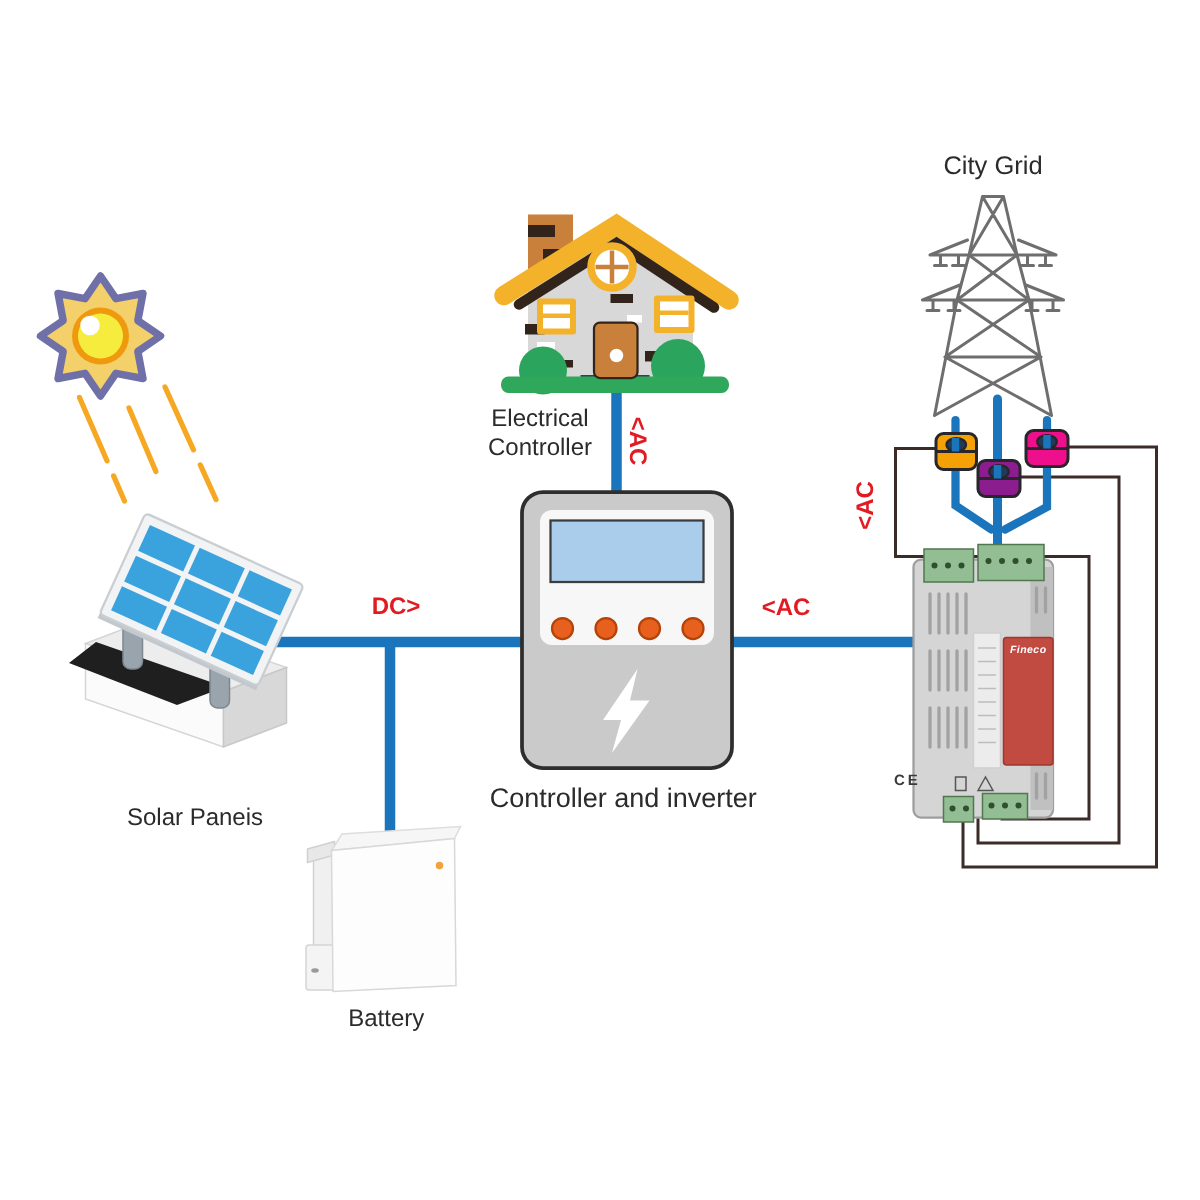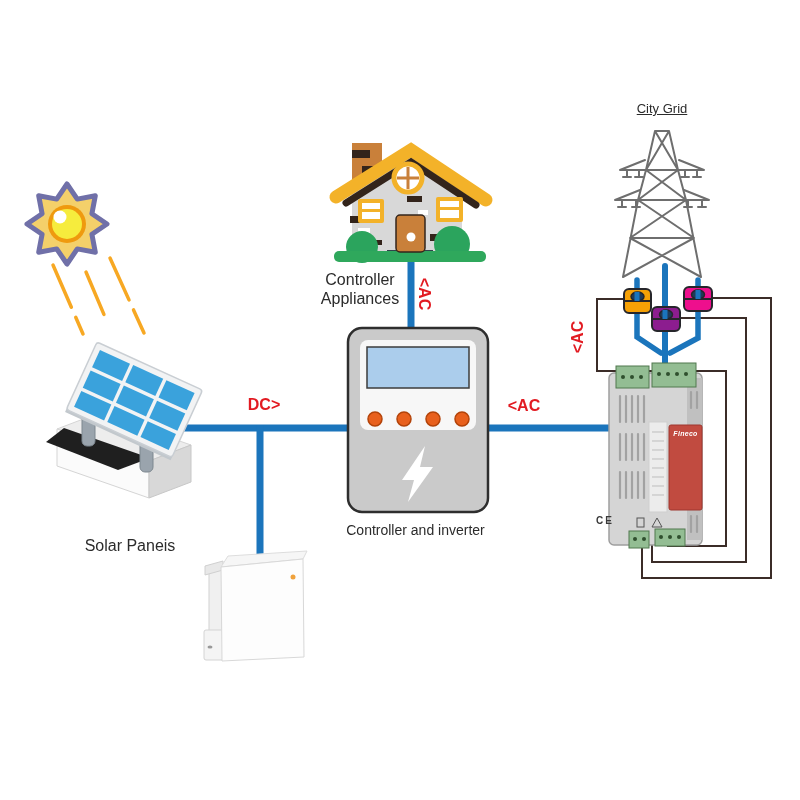--- a/index.html
+++ b/index.html
@@ -1,20 +1,20 @@
 <!DOCTYPE html>
 <html><head>
 <meta charset="utf-8">
 <style>
   html,body{margin:0;padding:0;background:#fff;}
   #canvas{position:relative;width:800px;height:800px;background:#fff;overflow:hidden;
           font-family:"Liberation Sans",sans-serif;}
   svg{position:absolute;left:0;top:0;}
   .lbl{position:absolute;font:16px/1.18 "Liberation Sans",sans-serif;color:#2b2b2b;text-align:center;}
-  .lbl.big{font-size:13px;text-decoration:underline;}
+  .lbl.big{font-size:17px;}
   .flow{position:absolute;font:bold 16px/1 "Liberation Sans",sans-serif;color:#e21b22;text-align:center;}
   .flow.vert{width:44px;height:16px;}
   .tiny-brand{position:absolute;font:italic bold 7px/1.1 "Liberation Sans",sans-serif;color:#fff;
               text-align:center;letter-spacing:.3px;}
   .tiny-ce{position:absolute;font:bold 10px/1 "Liberation Sans",sans-serif;color:#3a3a3a;letter-spacing:2px;}
 </style>
 </head>
 <body>
 
 <div id="canvas">
@@ -205,26 +205,27 @@
   <g>
     <rect x="684" y="287" width="28" height="24" rx="5" stroke="#26262b" stroke-width="2" fill="#ee0f8d"></rect>
     <path d="M684,299 H712" stroke="#26262b" stroke-width="2"></path>
     <ellipse cx="698" cy="294.5" rx="6.5" ry="4.5" fill="#203a57" stroke="#26262b" stroke-width="1.5"></ellipse>
     <path d="M698,290 V299" stroke="#1b75bc" stroke-width="5"></path>
   </g>
 </svg>
 
   <div class="lbl" style="left:40px;top:510px;width:180px;margin-top:27px;">Solar Paneis</div>
 
-
-  <div class="lbl" style="left:293px;top:522px;width:245px;font-size:14px;">Controller and inverter</div>
+  <div class="lbl" style="left:175px;top:671px;width:165px;">Battery</div>
+
+  <div class="lbl" style="left:293px;top:522px;width:245px;font-size:18px;">Controller and inverter</div>
 
   <div class="lbl" style="left:295px;top:271px;width:130px;">
+    <div>Electrical</div>
     <div>Controller</div>
-    <div>Appliances</div>
   </div>
 
   <div class="lbl big" style="left:580px;top:101px;width:164px;">City Grid</div>
 
 
   <div class="flow" style="left:226px;top:397px;width:76px;">DC&gt;</div>
 
   <div class="flow" style="left:486px;top:398px;width:76px;">&lt;AC</div>
 
   <div class="flow vert" style="left:402px;top:286px;transform:rotate(90deg);">&lt;AC</div>

